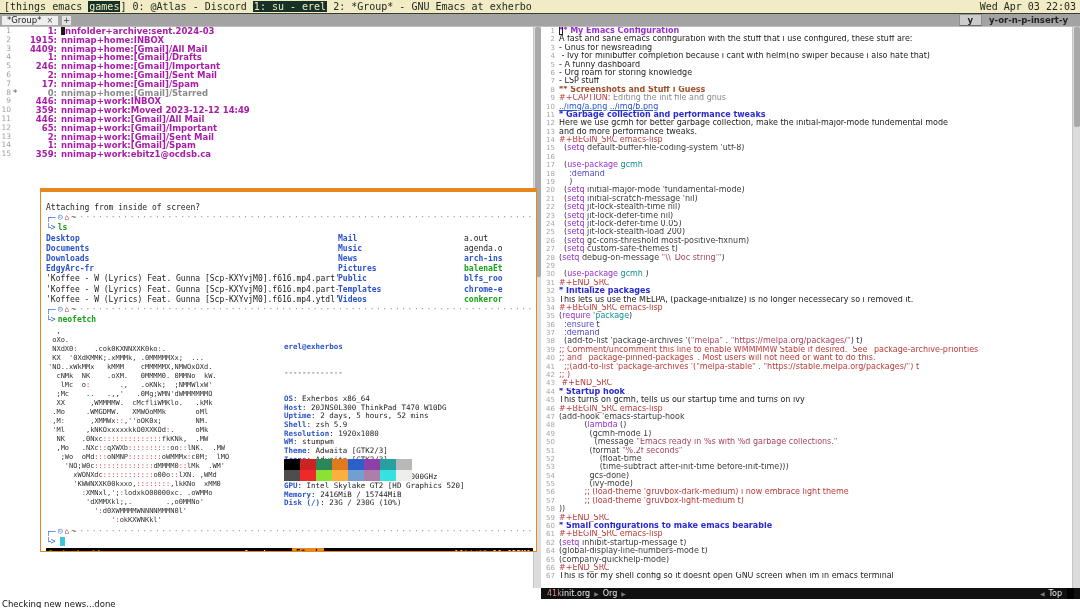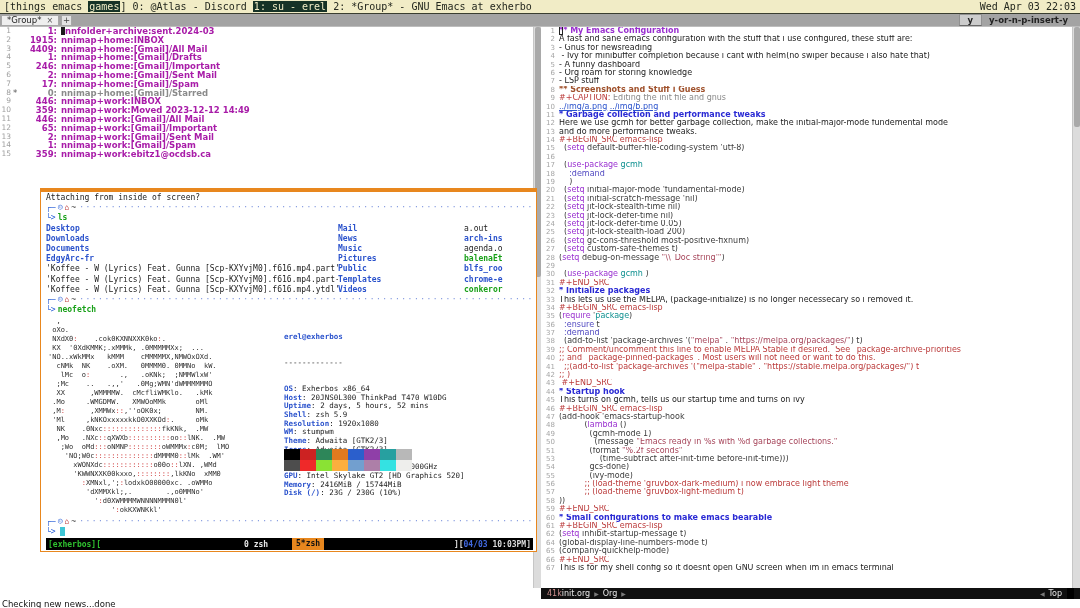--- a/index.html
+++ b/index.html
@@ -46,21 +46,21 @@
   .c-h1{color:#2a2ad4;font-weight:bold;} .c-h2{color:#a0522d;font-weight:bold;}
   .c-h3{color:#9a30d0;font-weight:bold;}
   .c-meta{color:#bb3b3b;} .c-cmt{color:#bb3b3b;}
   .c-kw{color:#9a30d0;text-align:right;} .c-builtin{color:#5048c0;} .c-const{color:#0e9090;}
   .c-str{color:#a6455a;} .c-link{color:#2a52cc;text-decoration:underline;}
   .hollow{outline:1px solid #222;outline-offset:-1px;}
   
   .terminal{position:absolute;left:40px;top:188px;width:497px;height:364px;background:#fff;
             border:1px solid #e8871e;border-top:4px solid #e8871e;box-sizing:border-box;
             font:8px "DejaVu Sans Mono",monospace;color:#222;display:flex;flex-direction:column;
-            padding:1px 3px 1px 5px;overflow:hidden;}
+            padding:11px 3px 1px 5px;overflow:hidden;}
   .t-line{height:10.2px;line-height:10.2px;white-space:pre;overflow:hidden;flex:none;display:flex;}
   .prompt-line{color:#2d62d8;}
   .p-corner{color:#2d62d8;margin-right:2px;}
   .p-user{color:#2d62d8;margin-right:2px;} .p-home{color:#c04545;margin-right:2px;}
   .p-path{color:#444;margin-right:3px;}
   .dots{flex:1;overflow:hidden;color:#7b93dd;letter-spacing:1.5px;}
   .t-cmd{color:#18a018;font-weight:bold;}
   .ls-row{display:flex;}
   .ls-left{width:292px;flex:none;overflow:hidden;} .ls-mid{width:126px;flex:none;overflow:hidden;} .ls-right{flex:1;overflow:hidden;}
   .f-dir{color:#2a52cc;font-weight:bold;} .f-exec{color:#18a018;font-weight:bold;} .f-plain{color:#222;}
@@ -294,21 +294,21 @@
         <div class="org-row">
           <span class="o-num">37</span>
           <span class="o-body"><span class="c-builtin">  :demand</span></span>
         </div>
         <div class="org-row">
           <span class="o-num">38</span>
           <span class="o-body"><span class="c-code">  (add-to-list 'package-archives '(</span><span class="c-str">"melpa"</span><span class="c-code"> . </span><span class="c-str">"https://melpa.org/packages/"</span><span class="c-code">) t)</span></span>
         </div>
         <div class="org-row">
           <span class="o-num">39</span>
-          <span class="o-body"><span class="c-cmt">;; Comment/uncomment this line to enable MELPA Stable if desired.  See `package-archive-priorities`</span></span>
+          <span class="o-body"><span class="c-cmt">;; Comment/uncomment this line to enable WMMMMW Stable if desired.  See `package-archive-priorities`</span></span>
         </div>
         <div class="org-row">
           <span class="o-num">40</span>
           <span class="o-body"><span class="c-cmt">;; and `package-pinned-packages`. Most users will not need or want to do this.</span></span>
         </div>
         <div class="org-row">
           <span class="o-num">41</span>
           <span class="o-body"><span class="c-cmt">  ;;(add-to-list 'package-archives '("melpa-stable" . "https://stable.melpa.org/packages/") t</span></span>
         </div>
         <div class="org-row">
@@ -343,20 +343,24 @@
           <span class="o-num">49</span>
           <span class="o-body"><span class="c-code">            (gcmh-mode 1)</span></span>
         </div>
         <div class="org-row">
           <span class="o-num">50</span>
           <span class="o-body"><span class="c-code">              (message </span><span class="c-str">"Emacs ready in %s with %d garbage collections."</span></span>
         </div>
         <div class="org-row">
           <span class="o-num">51</span>
           <span class="o-body"><span class="c-code">            (format </span><span class="c-str">"%.2f seconds"</span></span>
+        </div>
+        <div class="org-row">
+          <span class="o-num">52</span>
+          <span class="o-body"><span class="c-code">                (float-time</span></span>
         </div>
         <div class="org-row">
           <span class="o-num">53</span>
           <span class="o-body"><span class="c-code">                (time-subtract after-init-time before-init-time)))</span></span>
         </div>
         <div class="org-row">
           <span class="o-num">54</span>
           <span class="o-body"><span class="c-code">            gcs-done)</span></span>
         </div>
         <div class="org-row">
@@ -420,22 +424,22 @@
       <span class="p-home">⌂</span>
       <span class="p-path">~</span>
       <span class="dots">············································································································································</span>
     </div>
     <div class="t-line">
       <span class="p-corner">└&gt;</span>
       <span class="t-cmd">ls</span>
     </div>
     <div>
         <div class="t-line ls-row"><span class="ls-left f-dir">Desktop</span><span class="ls-mid f-dir">Mail</span><span class="ls-right f-plain">a.out</span></div>
+        <div class="t-line ls-row"><span class="ls-left f-dir">Documents</span><span class="ls-mid f-dir">Music</span><span class="ls-right f-plain">agenda.o</span></div>
         <div class="t-line ls-row"><span class="ls-left f-dir">Downloads</span><span class="ls-mid f-dir">News</span><span class="ls-right f-dir">arch-ins</span></div>
-        <div class="t-line ls-row"><span class="ls-left f-dir">Documents</span><span class="ls-mid f-dir">Music</span><span class="ls-right f-plain">agenda.o</span></div>
         <div class="t-line ls-row"><span class="ls-left f-dir">EdgyArc-fr</span><span class="ls-mid f-dir">Pictures</span><span class="ls-right f-exec">balenaEt</span></div>
         <div class="t-line ls-row"><span class="ls-left f-plain">'Koffee - W (Lyrics) Feat. Gunna [Scp-KXYvjM0].f616.mp4.part'</span><span class="ls-mid f-dir">Public</span><span class="ls-right f-dir">blfs_roo</span></div>
         <div class="t-line ls-row"><span class="ls-left f-plain">'Koffee - W (Lyrics) Feat. Gunna [Scp-KXYvjM0].f616.mp4.part-Frag10.part'</span><span class="ls-mid f-dir">Templates</span><span class="ls-right f-dir">chrome-e</span></div>
         <div class="t-line ls-row"><span class="ls-left f-plain">'Koffee - W (Lyrics) Feat. Gunna [Scp-KXYvjM0].f616.mp4.ytdl'</span><span class="ls-mid f-dir">Videos</span><span class="ls-right f-exec">conkeror</span></div>
       </div>
     <div class="t-line prompt-line">
       <span class="p-corner">┌─</span>
       <span class="p-user">☺</span>
       <span class="p-home">⌂</span>
       <span class="p-path">~</span>

